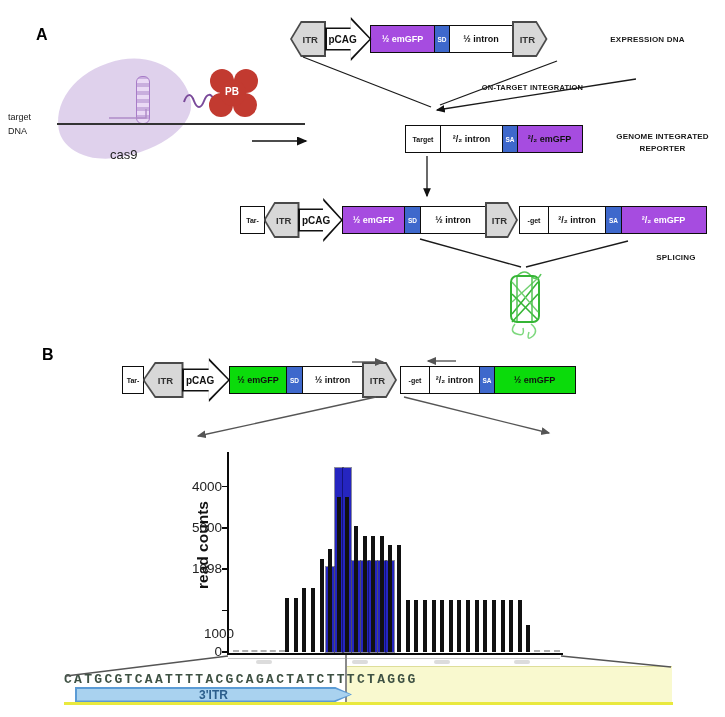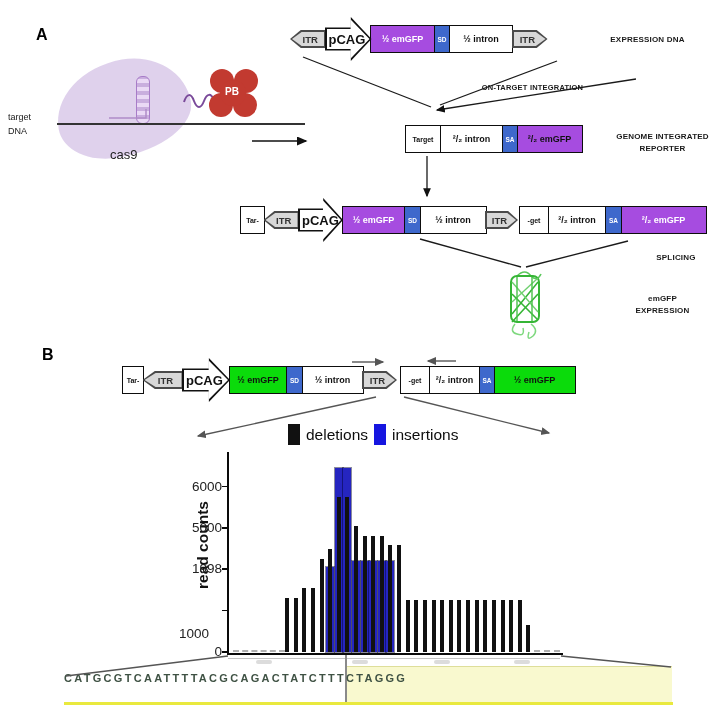--- a/index.html
+++ b/index.html
@@ -10,55 +10,55 @@
   .slabel{position:absolute;font-size:8px;font-weight:700;color:#1a1a1a;letter-spacing:.2px;
           text-align:center;white-space:pre-line;line-height:1.45}
   .ovl{position:absolute;left:0;top:0;width:725px;height:717px;pointer-events:none}
   
   .crow{position:absolute;display:flex;align-items:center;height:44px}
   .crow>*+*{margin-left:-1.5px}
   .cbox{height:28px;display:flex;align-items:center;justify-content:center;
         border:1.5px solid #0d0d0d;box-sizing:border-box;font-weight:700;
         flex:0 0 auto;background:#fff;white-space:nowrap}
   .cgap{border:none!important;background:transparent!important;height:2px;flex:0 0 auto}
-  .itr{position:relative;height:18px;flex:0 0 auto}
+  .itr{position:relative;height:36px;flex:0 0 auto}
   .itr .fo{position:absolute;inset:0}
   .itr .fi{position:absolute;inset:2px}
   .clipL{clip-path:polygon(0 50%,30% 0,100% 0,100% 100%,30% 100%)}
   .clipR{clip-path:polygon(0 0,70% 0,100% 50%,70% 100%,0 100%)}
   .itr span{position:absolute;inset:0;display:flex;align-items:center;justify-content:center;
             font-weight:700;font-size:9.5px;color:#333}
   .itr.l span{padding-left:12%}
   .itr.r span{padding-right:12%}
   .barrow{position:relative;height:44px;flex:0 0 auto}
   .barrow .fo{position:absolute;inset:0;background:#111;
      clip-path:polygon(0 24%,56% 24%,56% 0,100% 50%,56% 100%,56% 76%,0 76%)}
   .barrow .fi{position:absolute;inset:2px;background:#fff;
      clip-path:polygon(0 25%,56% 25%,56% 1%,100% 50%,56% 99%,56% 75%,0 75%)}
   .barrow span{position:absolute;left:4px;top:50%;transform:translateY(-50%);
-     font-size:13px;font-weight:600}
+     font-size:10px;font-weight:600}
   
   .cas9blob{position:absolute;left:56px;top:60px;width:135px;height:96px;background:#d7c6e7;
      opacity:.8;border-radius:55% 45% 60% 40% / 60% 55% 45% 40%;transform:rotate(-10deg)}
   .sgrna{position:absolute;left:136px;top:76px;width:12px;height:46px;border:1.5px solid #a87cc8;
      border-radius:6px;background:repeating-linear-gradient(0deg,#ead9f5 0 4px,#c9aede 4px 8px)}
   
   .axis{position:absolute;background:#0a0a0a}
   .tickline{position:absolute;background:#0a0a0a}
   .ytick{position:absolute;width:40px;text-align:right;font-size:13.5px;color:#222}
   .bar{position:absolute}
   .dash0{position:absolute;border-top:2px dashed #b0b0b0;height:0}
   .xfaint{position:absolute;height:4px;background:#9a9a9a;opacity:.35;border-radius:2px}
   .ylab{position:absolute;font-size:15.5px;font-weight:700;color:#111;width:140px;height:20px;
         text-align:center;transform:rotate(-90deg)}
   .legend{position:absolute;left:288px;top:424px;display:flex;align-items:center;gap:6px;
           font-size:15.5px;color:#0d0d0d}
   .lsq{display:inline-block;width:12px;height:21px}
   
-  .seq{position:absolute;font-family:Liberation Sans, sans-serif;font-size:11px;font-weight:700;
+  .seq{position:absolute;font-family:Liberation Mono, monospace;font-size:13px;font-weight:700;
        color:#3f5244;white-space:nowrap}
   .yellowbox{position:absolute;left:347px;top:666px;width:325px;height:37px;background:#f9f9cf;
        border-top:1px solid #dede9a}
   .yellowline{position:absolute;left:64px;top:702px;width:609px;height:3px;background:#e9e93e}
   .itrarrow{position:absolute;left:75px;top:687px;width:277px;height:15px}
   .itrarrow .fo{position:absolute;inset:0;background:#5b9bd5;
        clip-path:polygon(0 0,94% 0,100% 50%,94% 100%,0 100%)}
   .itrarrow .fi{position:absolute;inset:1.5px;background:#a9d2ef;
        clip-path:polygon(0 0,94% 0,100% 50%,94% 100%,0 100%)}
   .itrarrow span{position:absolute;inset:0;display:flex;align-items:center;justify-content:center;
@@ -77,22 +77,20 @@
   <div class="cas9blob"></div>
   <div class="sgrna"></div>
   <div class="abs" style="left:110px;top:147px;font-size:13px;color:#222">cas9</div>
   <div class="abs" style="left:225px;top:86px;font-size:10px;font-weight:700;color:#fff;z-index:3">PB</div>
 
   <div class="slabel" style="left:585px;top:34px;width:125px">EXPRESSION DNA</div>
   <div class="slabel" style="left:465px;top:83px;width:135px;font-size:7.5px">ON-TARGET INTEGRATION</div>
   <div class="slabel" style="left:595px;top:131px;width:135px">GENOME INTEGRATED
 REPORTER</div>
   <div class="slabel" style="left:616px;top:252px;width:120px">SPLICING</div>
-  <div class="slabel" style="left:600px;top:293px;width:125px">emGFP
-EXPRESSION</div>
 
   <div class="crow" id="c-top" style="left:290px;top:17px">
       <div class="itr l" style="width: 36px;">
         <div class="fo clipL" style="background:#4a4a4a"></div>
         <div class="fi clipL" style="background:#D8D8D8"></div>
         <span>ITR</span>
       </div>
       <div class="barrow" style="width: 47px;">
         <div class="fo"></div>
         <div class="fi"></div>
@@ -161,43 +159,37 @@
         <div class="fi clipR" style="background:#D8D8D8"></div>
         <span>ITR</span>
       </div>
       <div class="cgap" style="width: 6px;"></div>
       <div class="cbox" style="width: 30px; background: rgb(255, 255, 255); color: rgb(17, 17, 17); font-size: 7px;">-get</div>
       <div class="cbox" style="width: 52px; background: rgb(255, 255, 255); color: rgb(17, 17, 17); font-size: 9px;">²/₂ intron</div>
       <div class="cbox" style="width: 16px; background: rgb(62, 104, 204); color: rgb(255, 255, 255); font-size: 6.5px;">SA</div>
       <div class="cbox" style="width: 82px; background: rgb(11, 219, 11); color: rgb(17, 17, 17); font-size: 9px;">½ emGFP</div>
     </div>
 
-  <div class="legend">
-    <span class="lsq" style="background: rgb(17, 17, 17);"></span>
-    <span>deletions</span>
-    <span class="lsq" style="background: rgb(22, 22, 224);"></span>
-    <span>insertions</span>
-  </div>
 
   <div class="ylab" style="left:134px;top:535px">read counts</div>
   <div class="axis" style="left:227px;top:452px;width:2px;height:203px"></div>
   <div class="axis" style="left:227px;top:653px;width:336px;height:2px"></div>
   <div class="abs" style="left:228px;top:658px;width:332px;height:1px;background:#c4c4c4"></div>
   <div class="dash0" style="left:233px;top:650px;width:52px"></div>
   <div class="dash0" style="left:534px;top:650px;width:26px"></div>
   <div id="yticks">
       <div class="ytick" style="left: 182px; top: 644px;">0</div>
       <div class="tickline" style="left: 222px; top: 651px; width: 6px; height: 1.5px;"></div>
-      <div class="ytick" style="left: 169px; top: 602.7px; margin-top: 23px;">1000</div>
+      <div class="ytick" style="left: 194px; top: 602.7px; margin-top: 23px;">1000</div>
       <div class="tickline" style="left: 222px; top: 609.7px; width: 6px; height: 1.5px;"></div>
       <div class="ytick" style="left: 182px; top: 561.4px;">1998</div>
       <div class="tickline" style="left: 222px; top: 568.4px; width: 6px; height: 1.5px;"></div>
       <div class="ytick" style="left: 182px; top: 520.1px;">5000</div>
       <div class="tickline" style="left: 222px; top: 527.1px; width: 6px; height: 1.5px;"></div>
-      <div class="ytick" style="left: 182px; top: 478.8px;">6000</div>
+      <div class="ytick" style="left: 182px; top: 478.8px;">4000</div>
       <div class="tickline" style="left: 222px; top: 485.8px; width: 6px; height: 1.5px;"></div>
     </div>
   <div id="bars">
       <div class="bar" style="left: 326.1px; top: 567px; width: 8px; height: 85px; background: rgb(37, 37, 192); z-index: 1; box-shadow: rgba(0, 0, 40, 0.45) 0px 0px 0px 1px;"></div>
       <div class="bar" style="left: 334.7px; top: 468px; width: 8px; height: 184px; background: rgb(37, 37, 192); z-index: 1; box-shadow: rgba(0, 0, 40, 0.45) 0px 0px 0px 1px;"></div>
       <div class="bar" style="left: 343.3px; top: 468px; width: 8px; height: 184px; background: rgb(37, 37, 192); z-index: 1; box-shadow: rgba(0, 0, 40, 0.45) 0px 0px 0px 1px;"></div>
       <div class="bar" style="left: 352px; top: 561px; width: 8px; height: 91px; background: rgb(37, 37, 192); z-index: 1; box-shadow: rgba(0, 0, 40, 0.45) 0px 0px 0px 1px;"></div>
       <div class="bar" style="left: 360.6px; top: 561px; width: 8px; height: 91px; background: rgb(37, 37, 192); z-index: 1; box-shadow: rgba(0, 0, 40, 0.45) 0px 0px 0px 1px;"></div>
       <div class="bar" style="left: 369.2px; top: 561px; width: 8px; height: 91px; background: rgb(37, 37, 192); z-index: 1; box-shadow: rgba(0, 0, 40, 0.45) 0px 0px 0px 1px;"></div>
       <div class="bar" style="left: 377.8px; top: 561px; width: 8px; height: 91px; background: rgb(37, 37, 192); z-index: 1; box-shadow: rgba(0, 0, 40, 0.45) 0px 0px 0px 1px;"></div>
@@ -234,20 +226,25 @@
     </div>
   <div class="xfaint" style="left:256px;top:660px;width:16px"></div>
   <div class="xfaint" style="left:352px;top:660px;width:16px"></div>
   <div class="xfaint" style="left:434px;top:660px;width:16px"></div>
   <div class="xfaint" style="left:514px;top:660px;width:16px"></div>
 
   <div class="yellowbox"></div>
   <div class="yellowline"></div>
   <div class="vsep"></div>
   <div class="seq" style="left:64px;top:672px;letter-spacing:2.3px">CATGCGTCAATTTTACGCAGACTATCTTTCTAGGG</div>
+  <div class="itrarrow">
+    <div class="fo"></div>
+    <div class="fi"></div>
+    <span>3'ITR</span>
+  </div>
 
   <svg class="ovl">
     <defs>
       <marker id="ah" markerWidth="8" markerHeight="8" refX="6" refY="3" orient="auto">
         <path d="M0,0 L7,3 L0,6 z" fill="#111"></path>
       </marker>
       <marker id="ahg" markerWidth="8" markerHeight="8" refX="6" refY="3" orient="auto">
         <path d="M0,0 L7,3 L0,6 z" fill="#555"></path>
       </marker>
     </defs>

